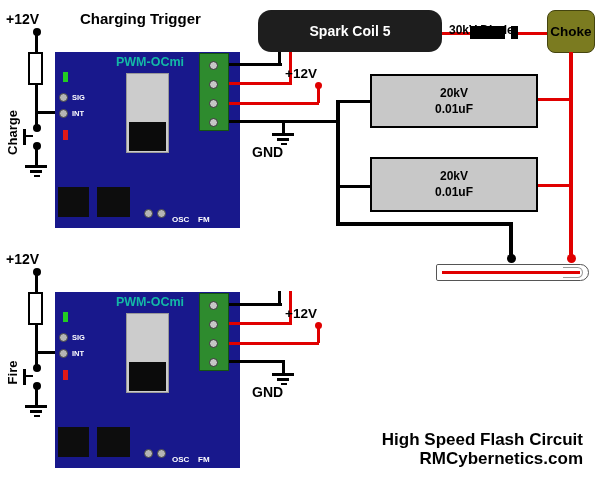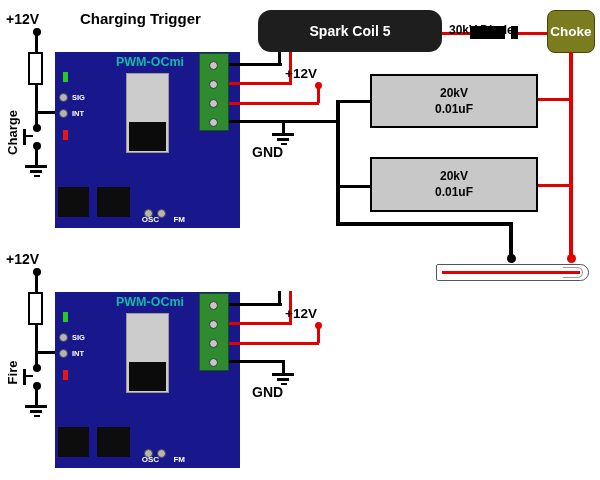--- a/index.html
+++ b/index.html
@@ -15,30 +15,30 @@
   
   .module{position:absolute;left:55px;width:185px;height:176px;background:#18188c;}
   .btitle{position:absolute;left:50px;top:3px;width:90px;text-align:center;color:#14b8a6;font-size:12.5px;}
   .ledg{position:absolute;left:8px;top:20px;width:5px;height:10px;background:#22cc22;}
   .ledr{position:absolute;left:8px;top:78px;width:5px;height:10px;background:#e01818;}
   .mdot{position:absolute;width:9px;height:9px;border-radius:50%;background:#b5b5b5;border:1px solid #444;box-sizing:border-box;}
   .mlbl{position:absolute;color:#fff;font-size:7.5px;}
   .bigcomp{position:absolute;left:71px;top:21px;width:43px;height:80px;background:#cccccc;border:1px solid #999;box-sizing:border-box;}
   .bigcomp-black{position:absolute;left:2px;top:48px;width:37px;height:29px;background:#0b0b0b;}
   .chip{position:absolute;top:135px;height:30px;background:#0d0d0d;}
-  .potlbl{position:absolute;top:163px;color:#fff;font-size:8px;width:30px;text-align:right;}
+  .potlbl{position:absolute;top:163px;color:#fff;font-size:8px;width:30px;text-align:left;margin-left:43px;}
   .tblock{position:absolute;left:144px;top:1px;width:30px;height:78px;background:#2e8b2e;border:1px solid #145214;box-sizing:border-box;}
   .screw{position:absolute;left:9px;width:9px;height:9px;border-radius:50%;background:#c6c6c6;border:1px solid #333;box-sizing:border-box;}
   
   .coil{position:absolute;left:258px;width:184px;height:42px;background:#1e1e1e;border-radius:13px;
         color:#fff;font-size:14px;display:flex;align-items:center;justify-content:center;z-index:3;}
   .cap{position:absolute;left:370px;width:168px;background:#c8c8c8;border:2px solid #000;box-sizing:border-box;
        font-size:12px;line-height:16px;text-align:center;padding-top:9px;}
   .choke{position:absolute;left:547px;top:10px;width:48px;height:43px;background:#7b7b20;border:1px solid #44440e;
-         border-radius:8px;color:#ffffff;font-size:13.5px;display:flex;align-items:center;justify-content:center;box-sizing:border-box;}
+         border-radius:8px;color:#000000;font-size:13.5px;display:flex;align-items:center;justify-content:center;box-sizing:border-box;}
   .vlabel{position:absolute;transform:rotate(-90deg);font-size:13px;width:60px;text-align:center;}
 </style>
 </head>
 <body>
 
 <div id="canvas">
 
   <div class="lbl ctr" style="left:6px;top:11px;width:60px;font-size:14px;">+12V</div>
   <div class="dot" style="left:32.5px;top:27.5px;width:8px;height:8px;"></div>
   <div class="wire" style="left:35px;top:34px;width:3px;height:18px;"></div>
@@ -184,14 +184,18 @@
   <div class="rwire" style="left:316.5px;top:326px;width:3px;height:17px;"></div>
   <div class="rdot" style="left:314.5px;top:321.5px;width:7px;height:7px;"></div>
   <div class="lbl ctr" style="left:285px;top:306px;width:60px;font-size:13.5px;">+12V</div>
   <div class="wire" style="left:229px;top:359.5px;width:56px;height:3.5px;"></div>
   <div class="wire" style="left:281.5px;top:361px;width:3px;height:13px;"></div>
   <div class="wire" style="left:272px;top:373px;width:22px;height:3px;"></div>
   <div class="wire" style="left:277px;top:378px;width:12px;height:2.5px;"></div>
   <div class="wire" style="left:281px;top:382.5px;width:6px;height:2px;"></div>
   <div class="lbl ctr" style="left:252px;top:384px;width:60px;font-size:14px;">GND</div>
 
+  <div class="lbl" style="right:17px;top:430px;font-size:17px;line-height:19px;text-align:right;">
+    <div>High Speed Flash Circuit</div>
+    <div>RMCybernetics.com</div>
+  </div>
 
 </div>
 
 </body></html>

